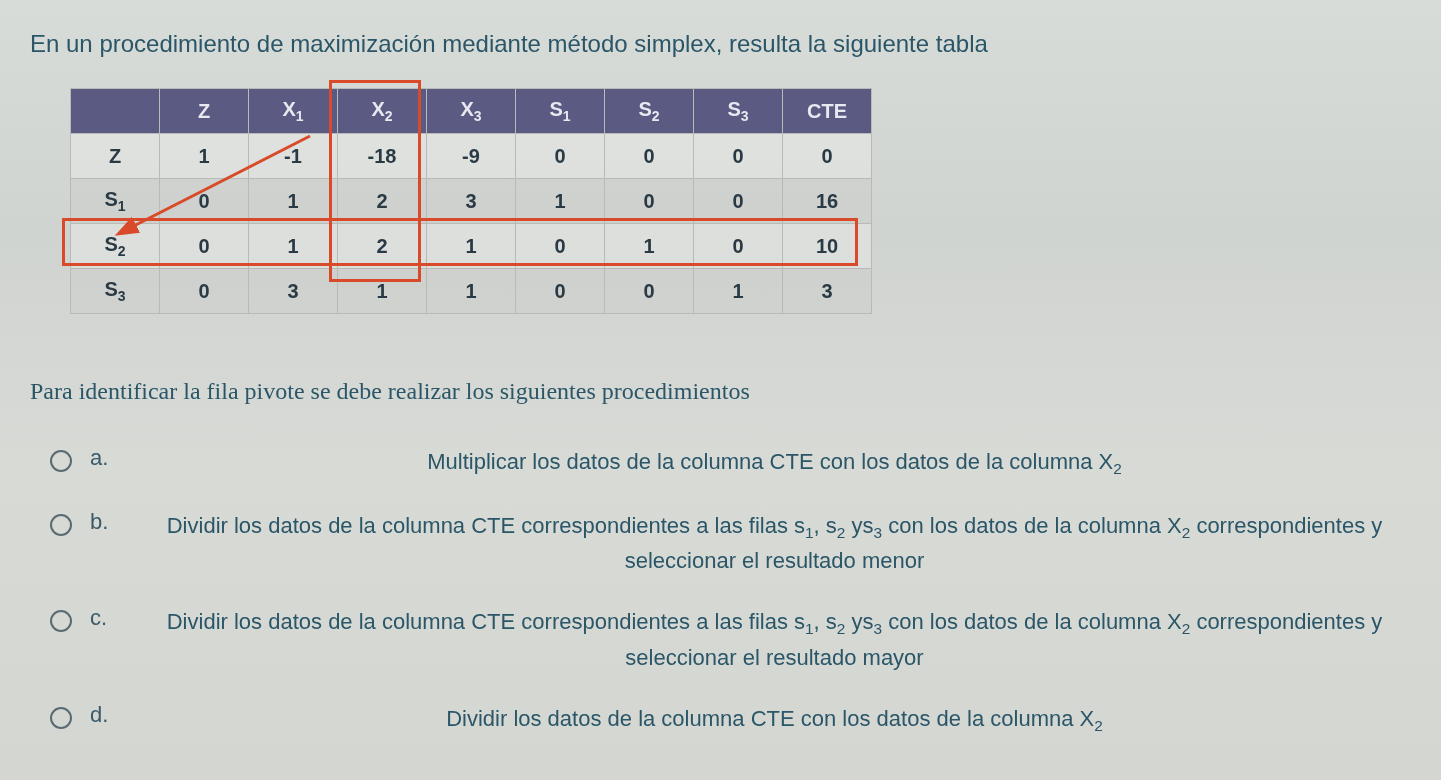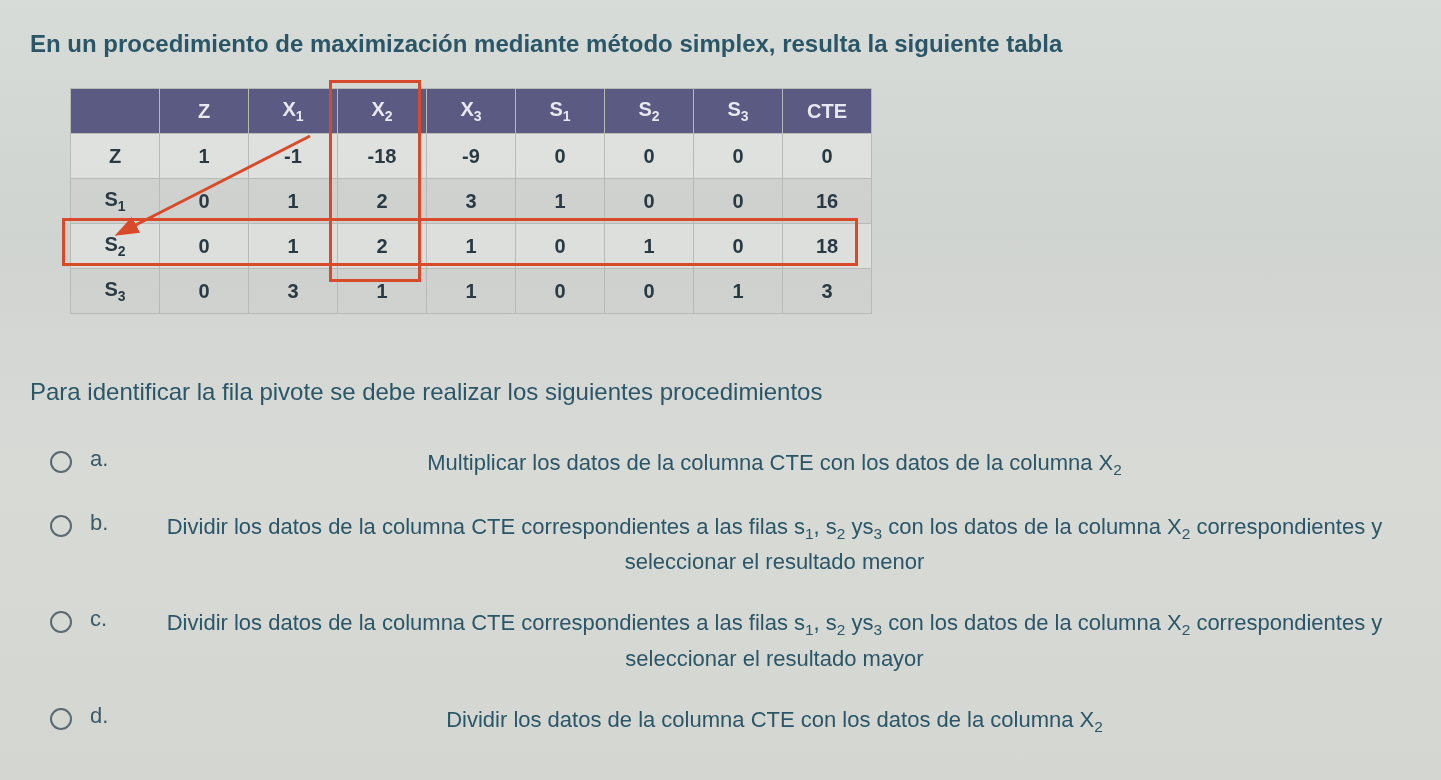--- a/index.html
+++ b/index.html
@@ -12,21 +12,21 @@
     height: 780px;
     box-sizing: border-box;
   }
   .content {
     padding: 30px 30px 20px 30px;
   }
   .question-text {
     font-size: 24px;
     color: #2a5668;
     margin-bottom: 30px;
-    font-weight: 700;
+    font-weight: 400;
   }
   .table-wrap {
     position: relative;
     display: inline-block;
     margin-left: 40px;
     margin-bottom: 30px;
   }
   table {
     border-collapse: collapse;
   }
@@ -52,20 +52,21 @@
     color: #2a3a44;
   }
   tbody tr:nth-child(odd) td { background: rgba(255,255,255,0.25); }
   tbody tr:nth-child(even) td { background: rgba(200,200,200,0.25); }
 
   .sub { font-size: 0.7em; vertical-align: sub; }
   .followup {
     font-size: 24px;
     color: #2a5668;
     margin: 30px 0 40px 0;
+    font-family: Liberation Serif, serif;
   }
   .options {
     margin-left: 20px;
   }
   .opt {
     display: flex;
     align-items: flex-start;
     gap: 18px;
     margin-bottom: 28px;
     font-size: 22px;
@@ -158,21 +159,21 @@
         </tr>
         <tr>
           <td>S<span class="sub">2</span></td>
           <td>0</td>
           <td>1</td>
           <td>2</td>
           <td>1</td>
           <td>0</td>
           <td>1</td>
           <td>0</td>
-          <td>18</td>
+          <td>10</td>
         </tr>
         <tr>
           <td>S<span class="sub">3</span></td>
           <td>0</td>
           <td>3</td>
           <td>1</td>
           <td>1</td>
           <td>0</td>
           <td>0</td>
           <td>1</td>

